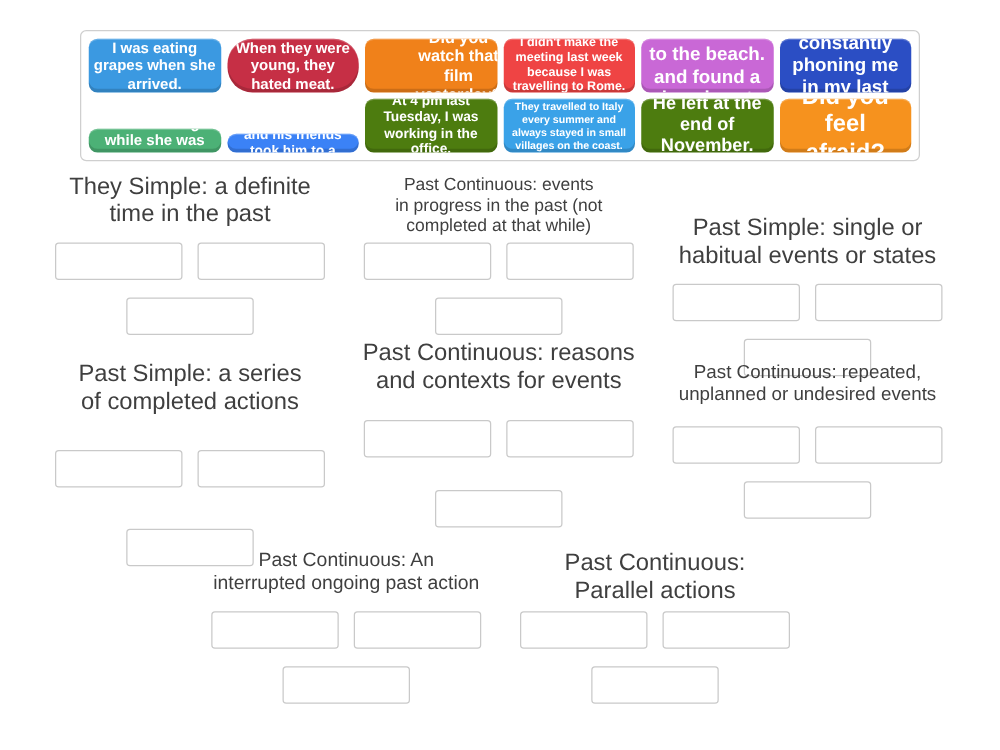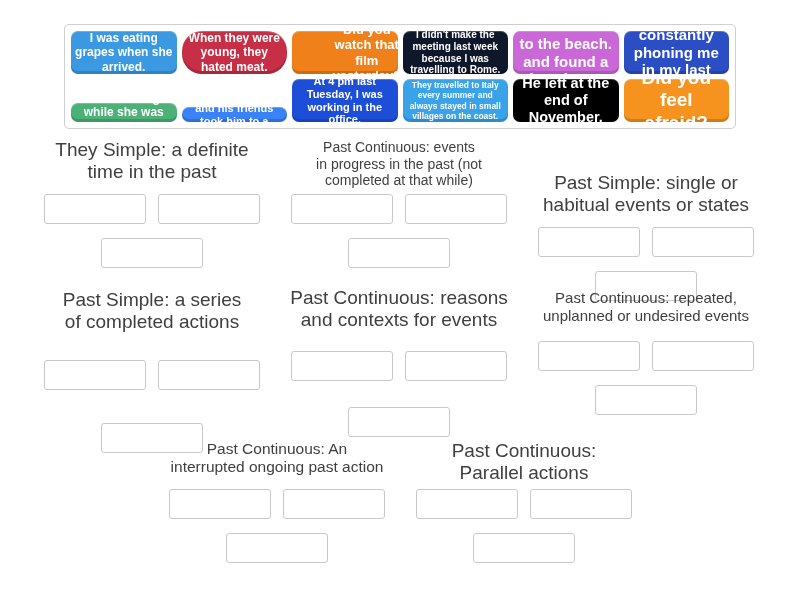--- a/index.html
+++ b/index.html
@@ -87,40 +87,40 @@
     border: 1px solid #c9c9c9;
     border-radius: 3px;
   }
   .slot-bottom { margin-top: 14px; }
 
   
   #g1 { left: 32px;  top: 139px; }
   #g2 { left: 279px; top: 139px; }
   #g3 { left: 526px; top: 139px; margin-top: 33px; }
   #g4 { left: 32px;  top: 289px; gap: 19px; }
-  #g5 { left: 279px; top: 287px; gap: 12px; }
+  #g5 { left: 279px; top: 272px; gap: 12px; }
   #g6 { left: 526px; top: 289px; }
   #g7 { left: 157px; top: 440px; }
   #g8 { left: 404px; top: 440px; }
 </style>
 </head>
 <body>
 
 <div class="card-tray">
   <div class="card fs12" style="background-color: rgb(59, 153, 225);">I was eating grapes when she arrived.</div>
   <div class="card fs12" style="background-color: rgb(198, 47, 69); border-radius: 20px;">When they were young, they hated meat.</div>
   <div class="card fs13" style="background-color: rgb(240, 129, 26); padding-left: 47px;">Did you watch that film yesterday?</div>
-  <div class="card fs10" style="background-color: #0f172a;">I didn't make the meeting last week because I was travelling to Rome.</div>
+  <div class="card fs10" style="background-color: #ef4444;">I didn't make the meeting last week because I was travelling to Rome.</div>
   <div class="card fs10b" style="background-color: rgb(201, 104, 214);">I finished work. walked to the beach. and found a nice place to swim.</div>
   <div class="card fs10b" style="background-color: rgb(43, 78, 196);">My boss was constantly phoning me in my last job. I hated it.</div>
   <div class="card fs12" style="background-color: rgb(76, 177, 118); margin-top: 24px;">I was writing while she was dictating.</div>
   <div class="card fs11" style="background-color: #3b82f6; margin-top: 28px;">He fell off his bike and his friends took him to a doctor.</div>
-  <div class="card fs11" style="background-color: #1d4ed8;">At 4 pm last Tuesday, I was working in the office.</div>
+  <div class="card fs11" style="background-color: #4d7c0f;">At 4 pm last Tuesday, I was working in the office.</div>
   <div class="card fs9" style="background-color: rgb(58, 162, 232); text-align: center;">They travelled to Italy every summer and always stayed in small villages on the coast.</div>
-  <div class="card fs14" style="background-color: #000000;">He left at the end of November.</div>
+  <div class="card fs14" style="background-color: #4d7c0f;">He left at the end of November.</div>
   <div class="card fs19" style="background-color: rgb(246, 146, 30);">Did you feel afraid?</div>
 </div>
 
 <div class="cat-group" id="g1">
   <div class="cat-title t-lg title-area-r1">They Simple: a definite time in the past</div>
   <div class="slot-pair">
     <div class="slot"></div>
     <div class="slot"></div>
   </div>
   <div class="slot slot-bottom"></div>

